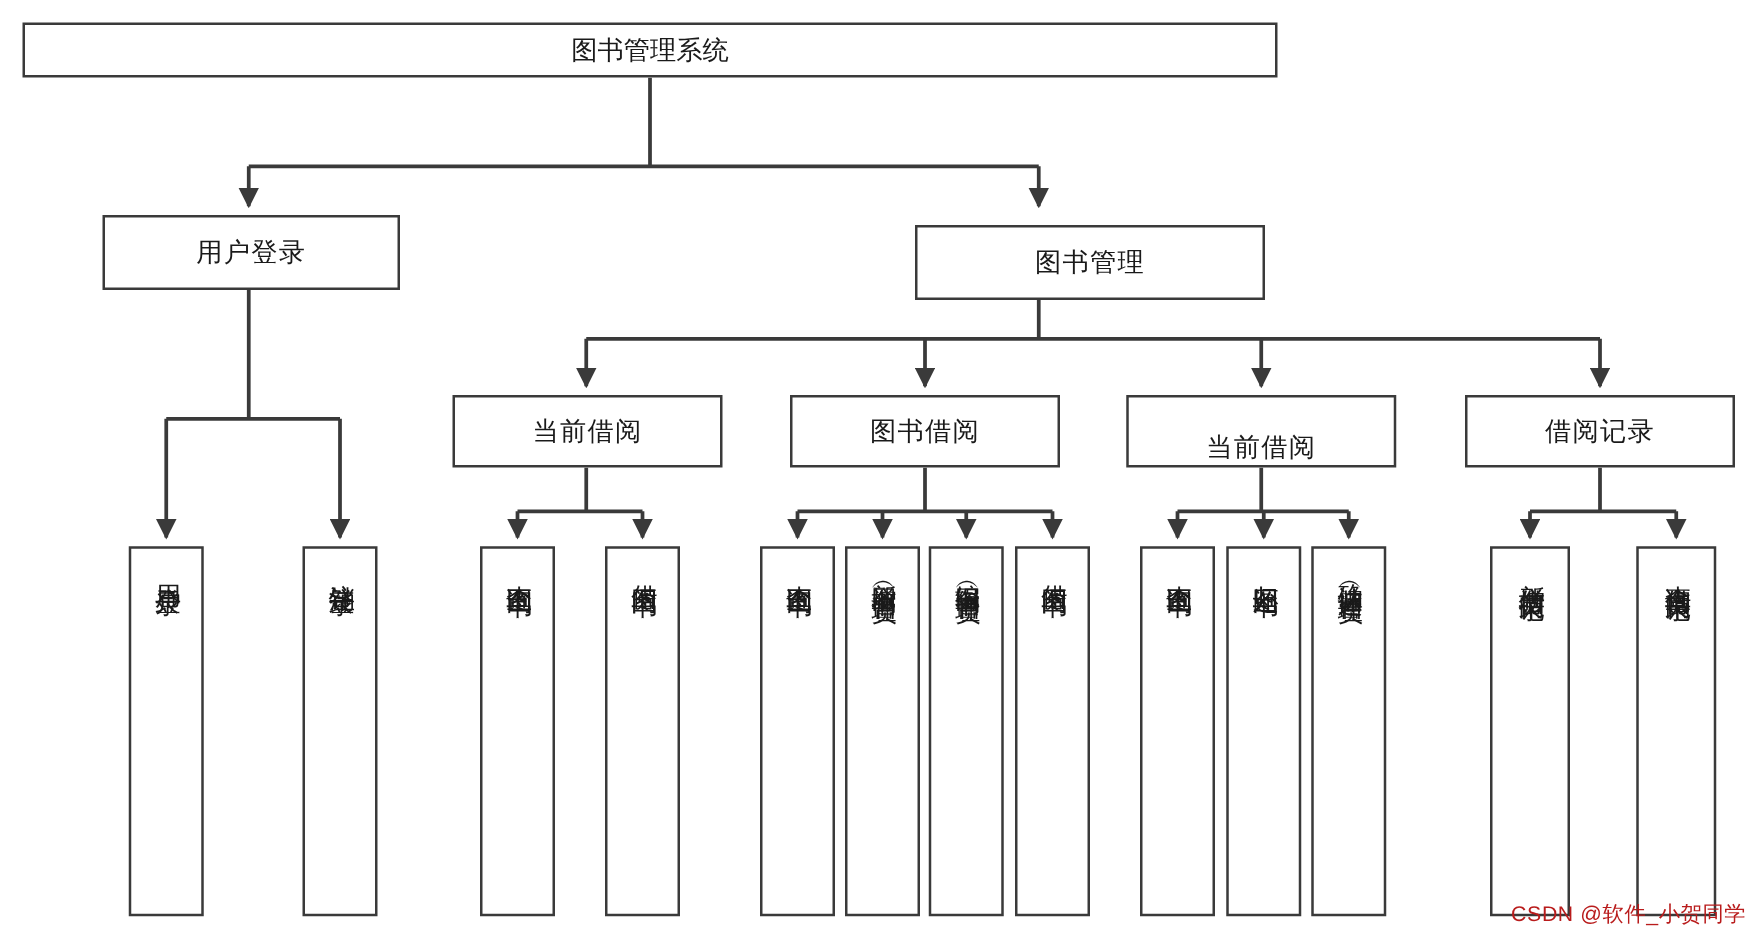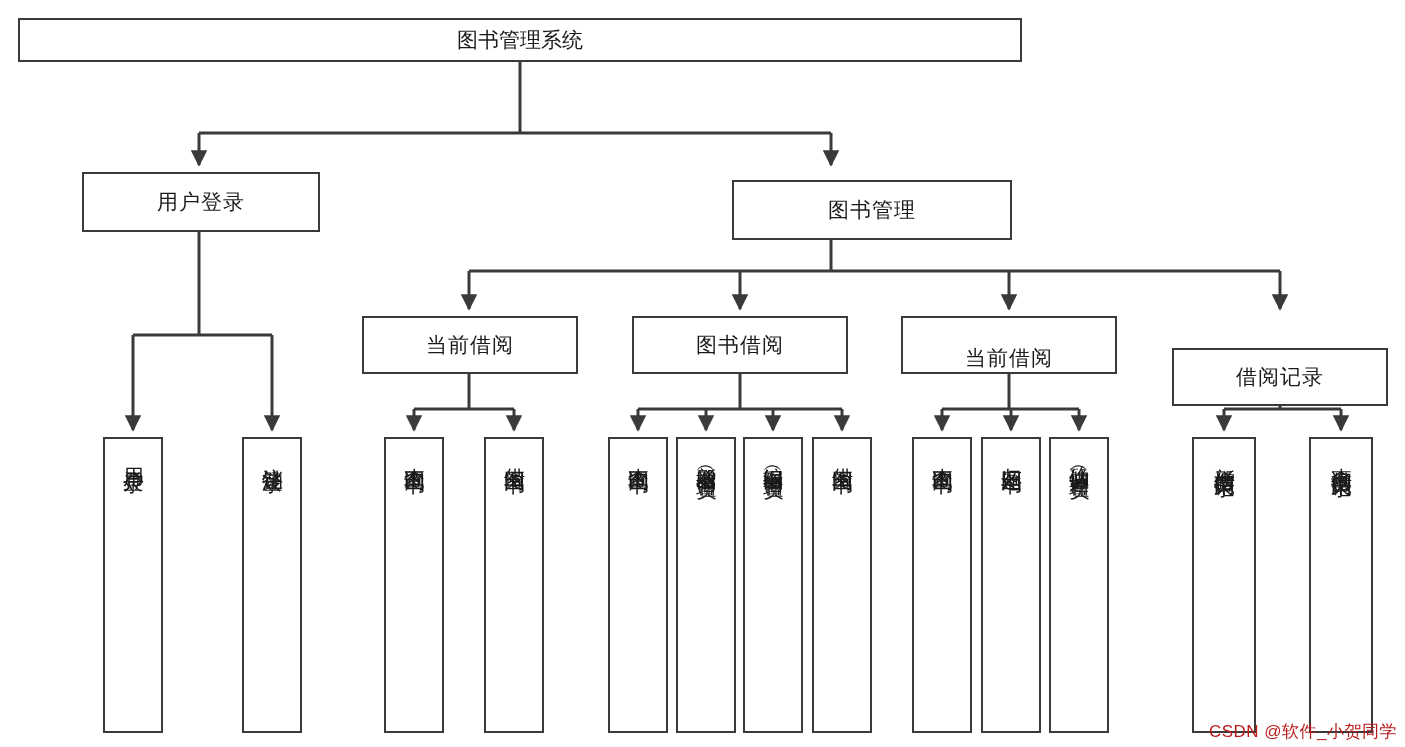--- a/index.html
+++ b/index.html
@@ -123,21 +123,21 @@
 
   <div class="node h-node" style="left:362px;top:316px;width:216px;height:58px;">
     <span>当前借阅</span>
   </div>
   <div class="node h-node" style="left:632px;top:316px;width:216px;height:58px;justify-content:center;">
     <span>图书借阅</span>
   </div>
   <div class="node h-node" style="left:901px;top:316px;width:216px;height:58px;align-items:flex-end;">
     <span>当前借阅</span>
   </div>
-  <div class="node h-node" style="left:1172px;top:316px;width:216px;height:58px;margin-top:32px;">
+  <div class="node h-node" style="left:1172px;top:316px;width:216px;height:58px;">
     <span>借阅记录</span>
   </div>
 
   <div class="node leaf" style="left:103px;top:437px;width:60px;height:296px;">
     <span class="vtext">用户登录</span>
   </div>
   <div class="node leaf" style="left:242px;top:437px;width:60px;height:296px;">
     <span class="vtext">注销登录</span>
   </div>
 

